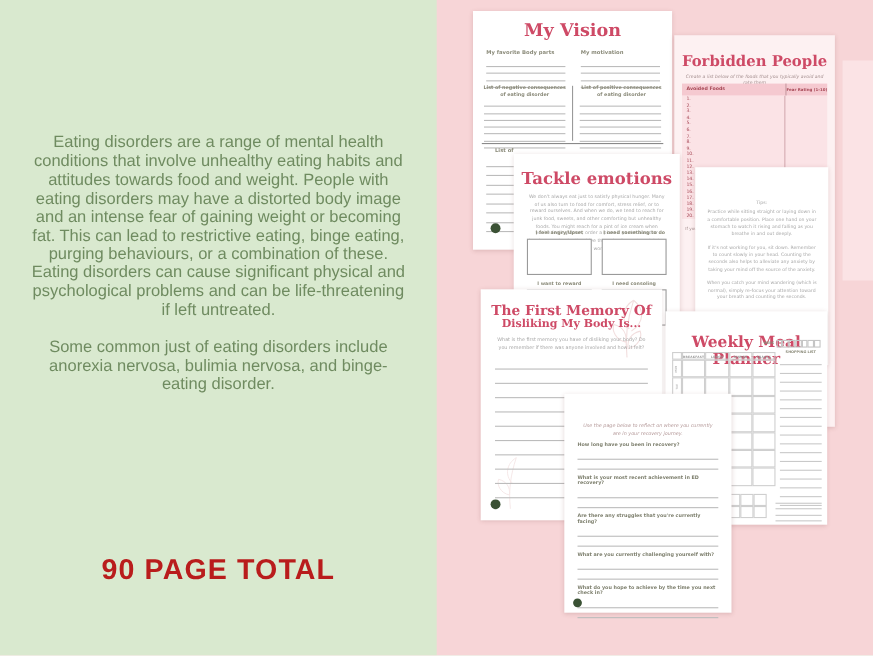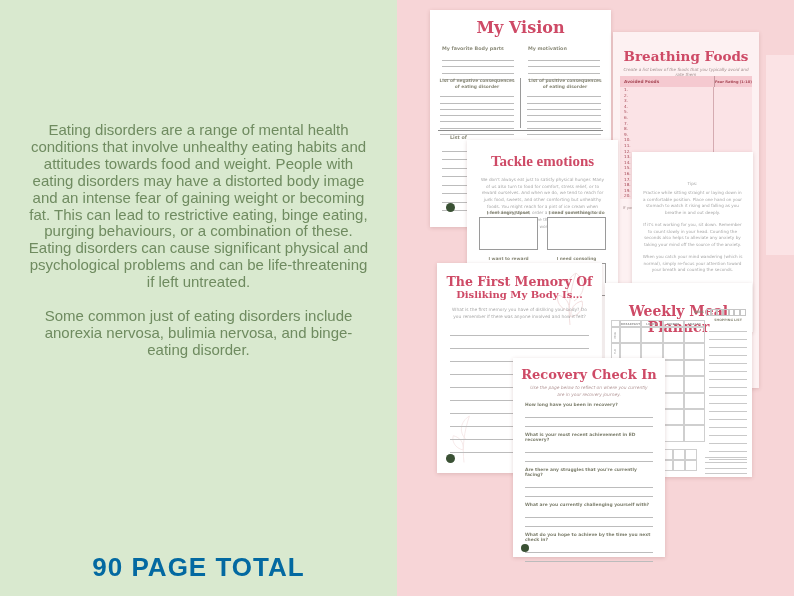--- a/index.html
+++ b/index.html
@@ -8,21 +8,21 @@
   .canvas{position:relative;width:794px;height:596px;overflow:hidden;background:#f7d5d7;}
 
   
   .left{position:absolute;left:0;top:0;width:397px;height:596px;background:#d9e9cf;}
   .banner{position:absolute;left:76px;top:52px;width:244px;height:42px;background:#5c7150;
           color:#ffffff;display:flex;align-items:center;justify-content:center;
           font-family:"Liberation Sans",sans-serif;font-weight:bold;font-size:23px;letter-spacing:.5px;}
   .desc{position:absolute;left:28px;top:122px;width:341px;color:#6f8b60;font-size:15px;
         line-height:16.9px;text-align:center;font-family:"Liberation Sans",sans-serif;}
   .desc p{margin-bottom:17px;}
-  .page-total{position:absolute;left:0;top:552px;width:397px;text-align:center;color:#0369a1;
+  .page-total{position:absolute;left:0;top:502px;width:397px;text-align:center;color:#b91c1c;
         font-weight:bold;font-size:26px;letter-spacing:1px;font-family:"Liberation Sans",sans-serif;}
 
   
   .page{position:absolute;background:#ffffff;box-shadow:0 1px 4px rgba(120,60,60,.20);}
   .ptitle{position:absolute;width:100%;text-align:center;font-family:"DejaVu Serif",serif;
           font-weight:bold;color:#ce4a66;}
   .rule{border-bottom:1px solid #bcbcbc;}
   .logo{position:absolute;width:9px;height:9px;border-radius:50%;background:#3a5134;}
   .graytxt{font-size:4.3px;color:#a8a8a8;line-height:1.55;text-align:center;}
 
@@ -168,21 +168,21 @@
         <div class="rule"></div>
         <div class="rule"></div>
         <div class="rule"></div>
         <div class="rule"></div>
         <div class="rule"></div>
       </div>
     <div class="logo" style="left:16px;top:193px;"></div>
   </div>
 
   <div class="page pg-forbidden">
-    <div class="ptitle" style="top:16px;font-size:13.5px;">Breathing Foods</div>
+    <div class="ptitle" style="top:16px;font-size:13.5px;">Forbidden People</div>
     <div class="ff-sub">Create a list below of the foods that you typically avoid and rate them</div>
     <div class="ff-table">
       <div class="ff-head">
         <div class="ff-h1">Avoided Foods</div>
         <div class="ff-h2">Fear Rating (1-10)</div>
       </div>
       <div class="ff-body">
         <div class="ff-vline"></div>
       <div class="ff-row">1.</div>
           <div class="ff-row">2.</div>
@@ -203,21 +203,21 @@
           <div class="ff-row">17.</div>
           <div class="ff-row">18.</div>
           <div class="ff-row">19.</div>
           <div class="ff-row">20.</div>
         </div>
     </div>
     <div class="ff-note">If you'd</div>
   </div>
 
   <div class="page pg-tackle">
-    <div class="ptitle" style="top:13px;font-size:15px;font-family:Liberation Serif, serif;">Tackle emotions</div>
+    <div class="ptitle" style="top:13px;font-size:15px;">Tackle emotions</div>
     <div class="tk-intro graytxt">We don't always eat just to satisfy physical hunger. Many of us also turn to food for comfort, stress relief, or to reward ourselves. And when we do, we tend to reach for junk food, sweets, and other comforting but unhealthy foods. You might reach for a pint of ice cream when you're feeling down, order a pizza if you're bored or lonely, or swing by the drive through after a stressful day at work.</div>
     <div class="tk-grid">
         <div>
           <div class="tk-lab">I feel angry/Upset</div>
           <div class="tk-box"></div>
         </div>
         <div>
           <div class="tk-lab">I need something to do</div>
           <div class="tk-box"></div>
         </div>
@@ -378,21 +378,20 @@
       </div>
     <div class="pb-rules">
         <div class="rule"></div>
         <div class="rule"></div>
         <div class="rule"></div>
         <div class="rule"></div>
       </div>
   </div>
 
   <div class="page pg-recovery">
-    <div class="ptitle" style="top:9px;font-size:13px;">Recovery Check In</div>
     <div class="rc-sub">Use the page below to reflect on where you currently are in your recovery journey.</div>
     <div class="rc-qs">
         <div class="q-block">
           <div class="q-text">How long have you been in recovery?</div>
           <div class="rule q-rule"></div>
           <div class="rule q-rule"></div>
         </div>
         <div class="q-block">
           <div class="q-text">What is your most recent achievement in ED recovery?</div>
           <div class="rule q-rule"></div>

